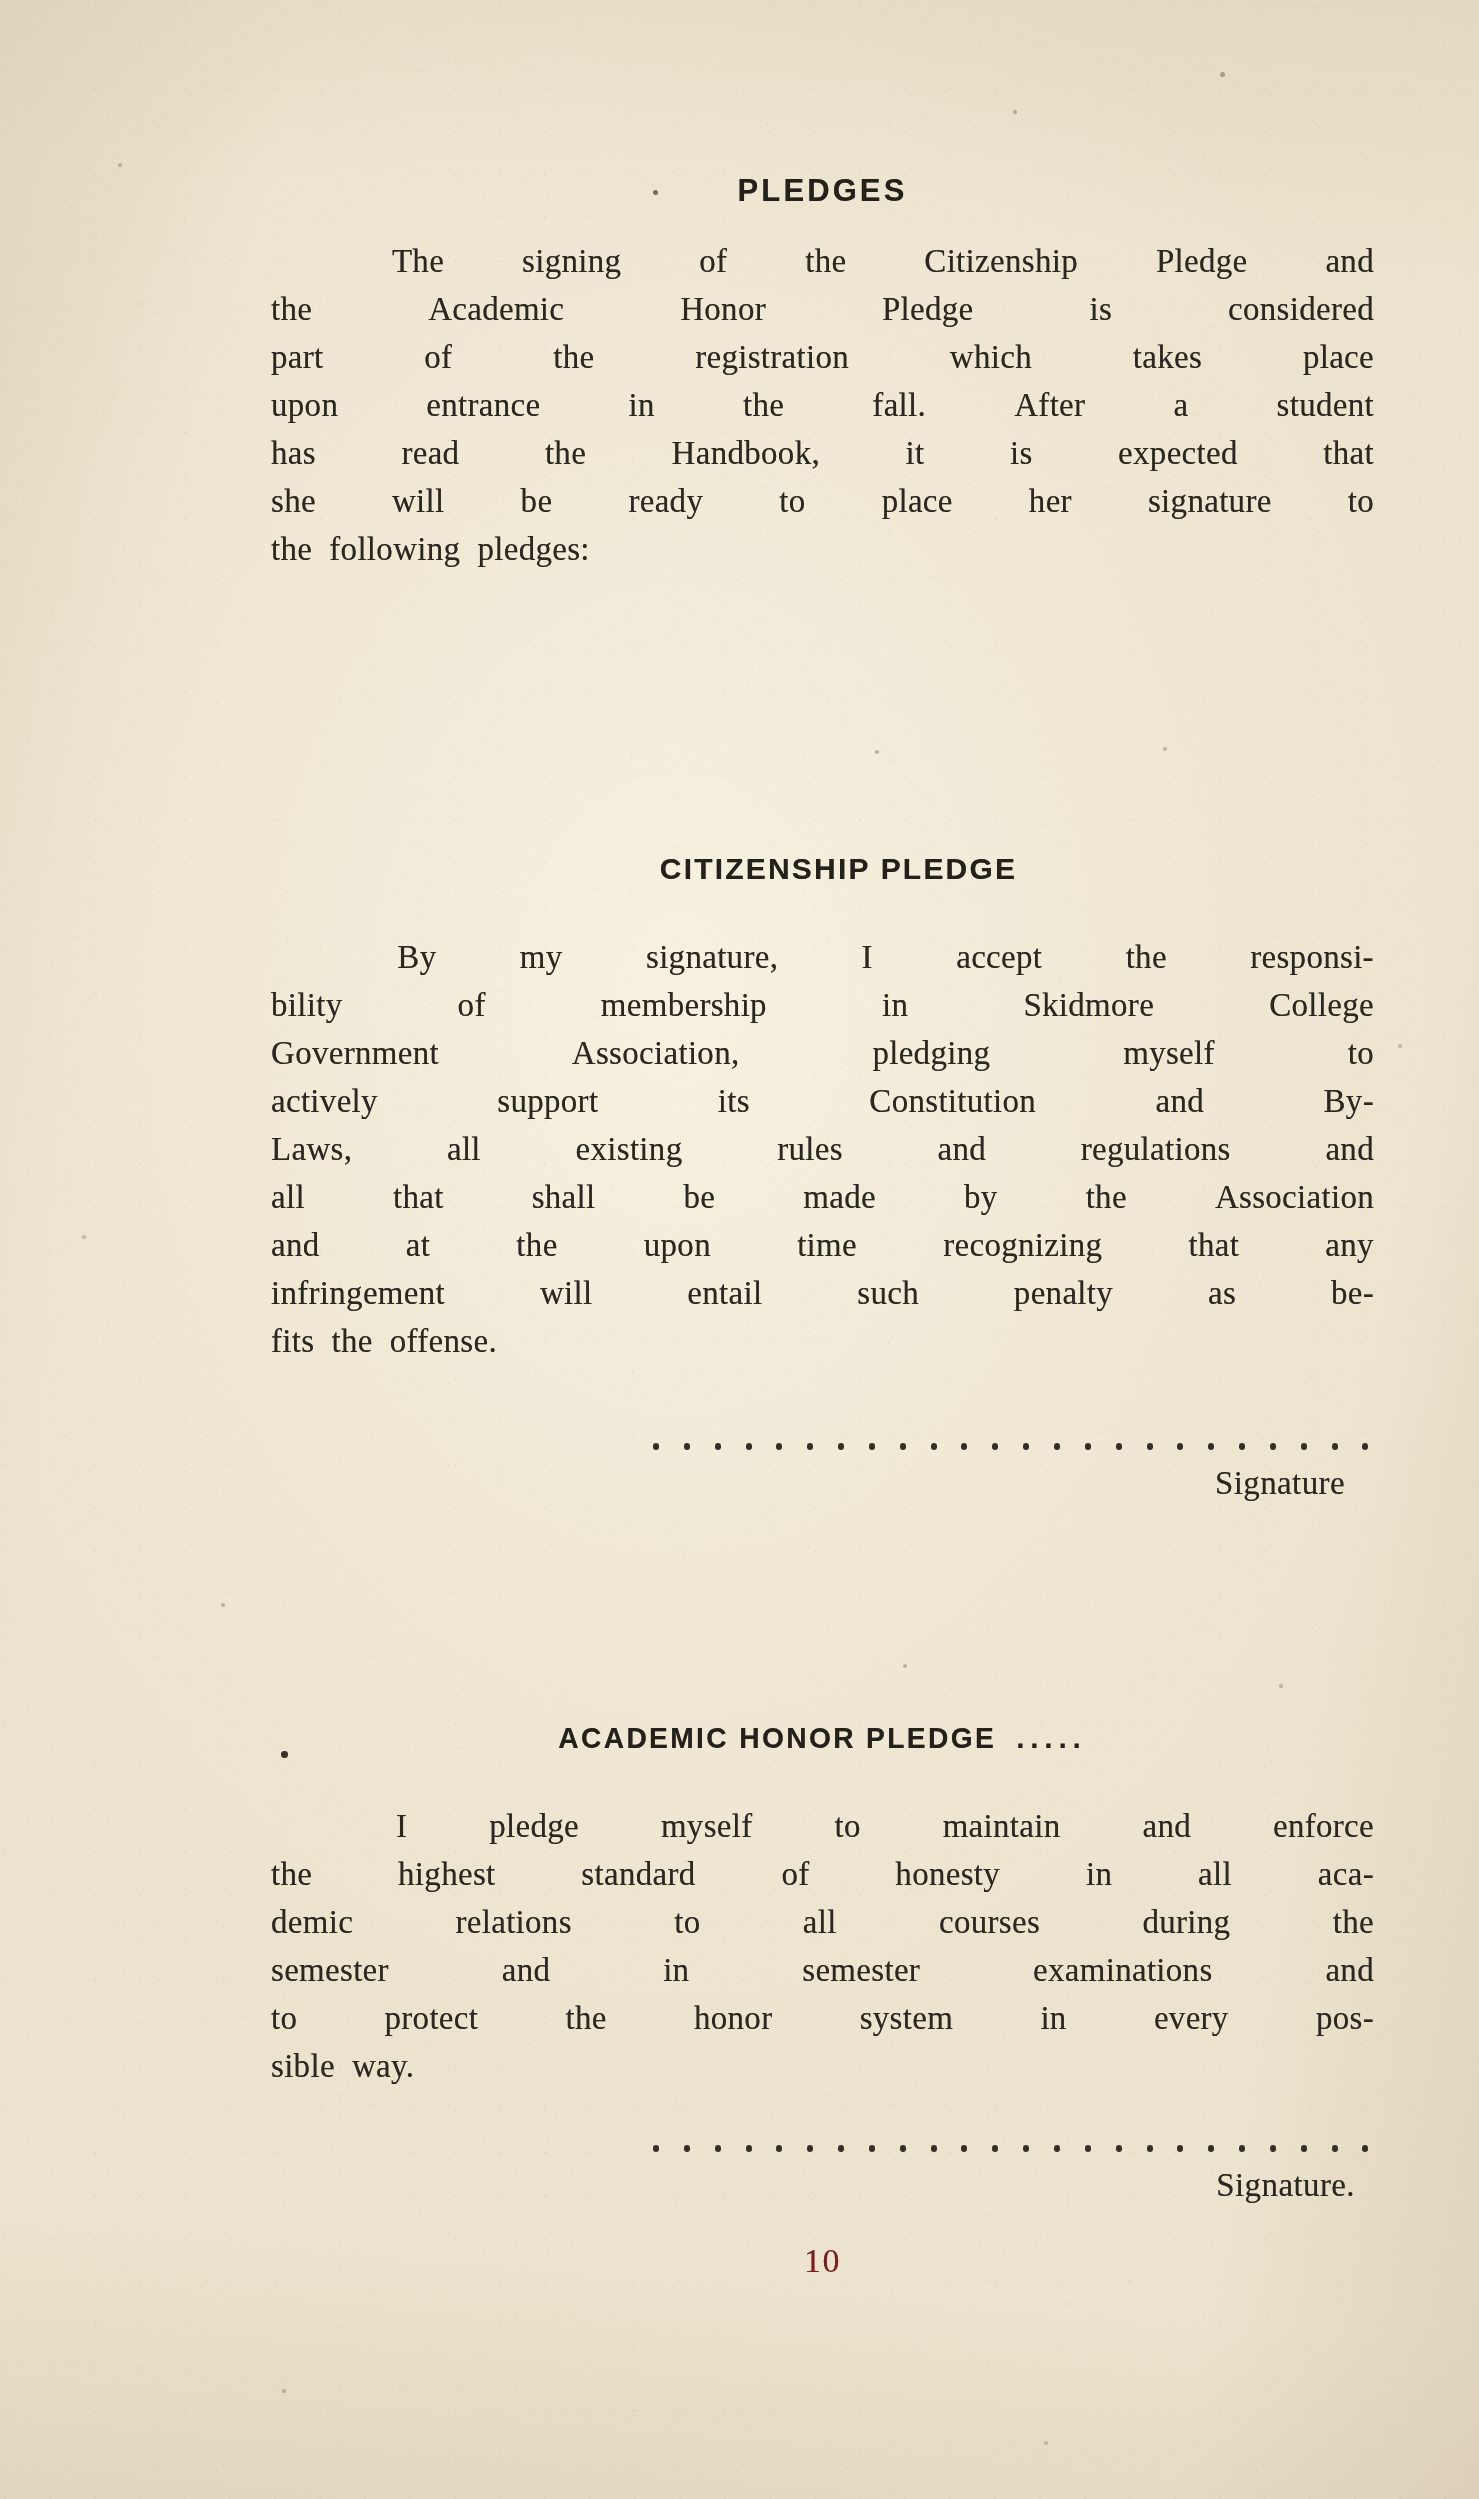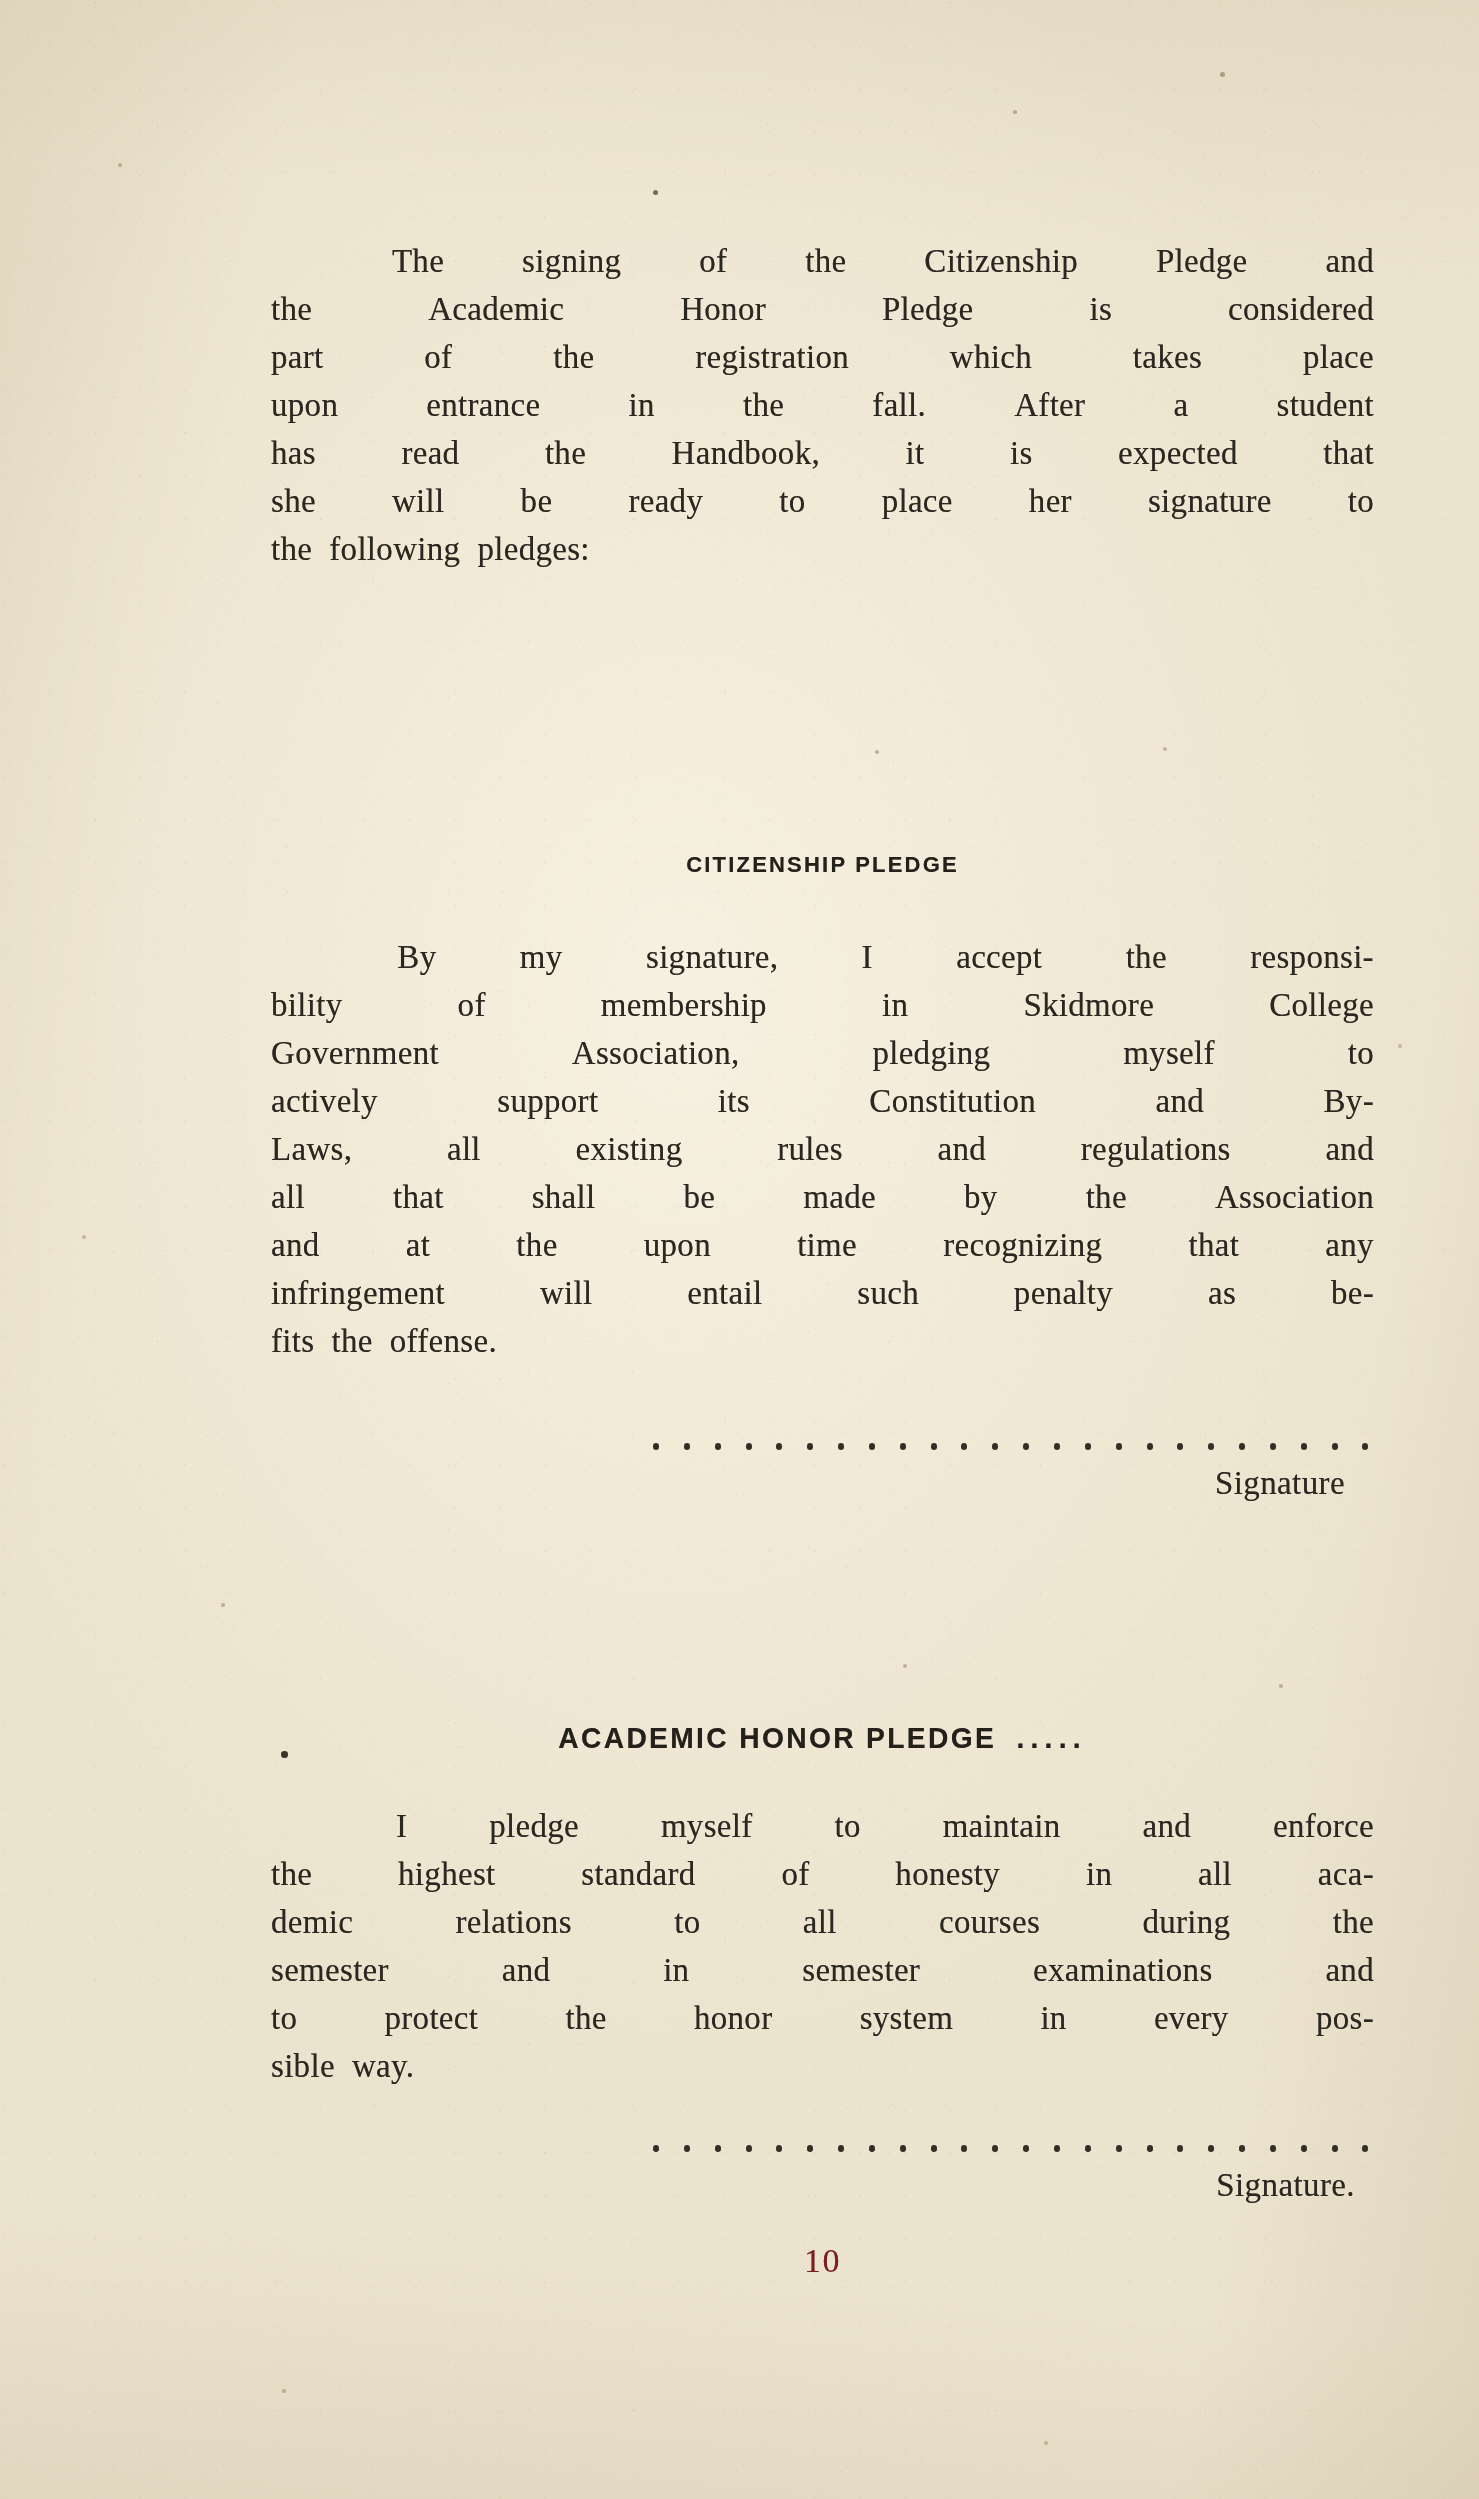--- a/index.html
+++ b/index.html
@@ -99,24 +99,24 @@
     position: absolute;
     left: 0;
     top: 173px;
     width: 1103px;
     font-size: 31px;
     letter-spacing: 3.1px;
   }
 
   .h-citizenship {
     position: absolute;
-    left: 0;
+    left: 16px;
     top: 852px;
     width: 1103px;
-    font-size: 22px;
+    font-size: 30px;
     letter-spacing: 2.2px;
   }
 
   .h-academic {
     position: absolute;
     left: 0;
     top: 1721px;
     width: 1103px;
     font-size: 30px;
     letter-spacing: 2.5px;
@@ -246,20 +246,21 @@
   <div class="speck" style="left:221px;top:1603px;width:3.7px;height:3.7px;opacity:.4;"></div>
   <div class="speck" style="left:903px;top:1664px;width:4.4px;height:4.4px;opacity:.42;"></div>
   <div class="speck" style="left:1279px;top:1684px;width:3.7px;height:3.7px;opacity:.38;"></div>
   <div class="speck" style="left:282px;top:2389px;width:3.7px;height:3.7px;opacity:.4;"></div>
   <div class="speck" style="left:1044px;top:2441px;width:3.7px;height:3.7px;opacity:.35;"></div>
   <div class="speck" style="left:82px;top:1235px;width:3.7px;height:3.7px;opacity:.35;"></div>
   <div class="speck" style="left:1398px;top:1044px;width:3.7px;height:3.7px;opacity:.35;"></div>
 
   <div class="content">
 
+    <div class="heading h-pledges inkish">PLEDGES</div>
     <div class="stray-dot2"></div>
 
     <div class="para p-intro inkish">
       <span class="ln j">
         <span class="indent-sp"></span>
           <span class="w">The</span>
           <span class="w">signing</span>
           <span class="w">of</span>
           <span class="w">the</span>
           <span class="w">Citizenship</span>

